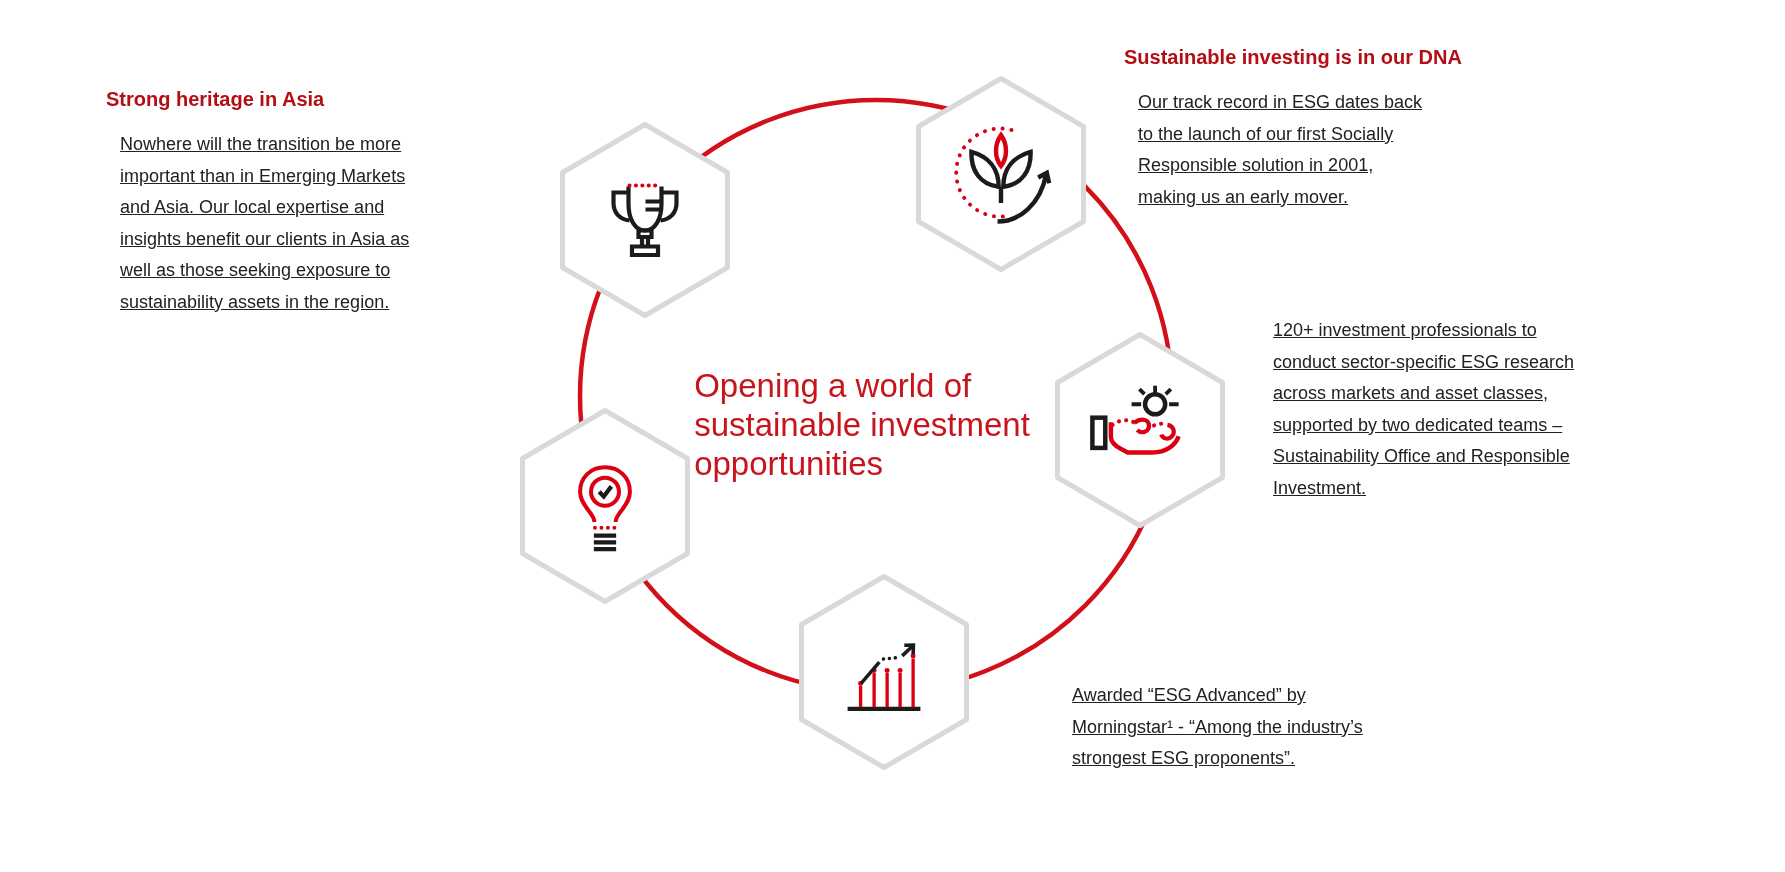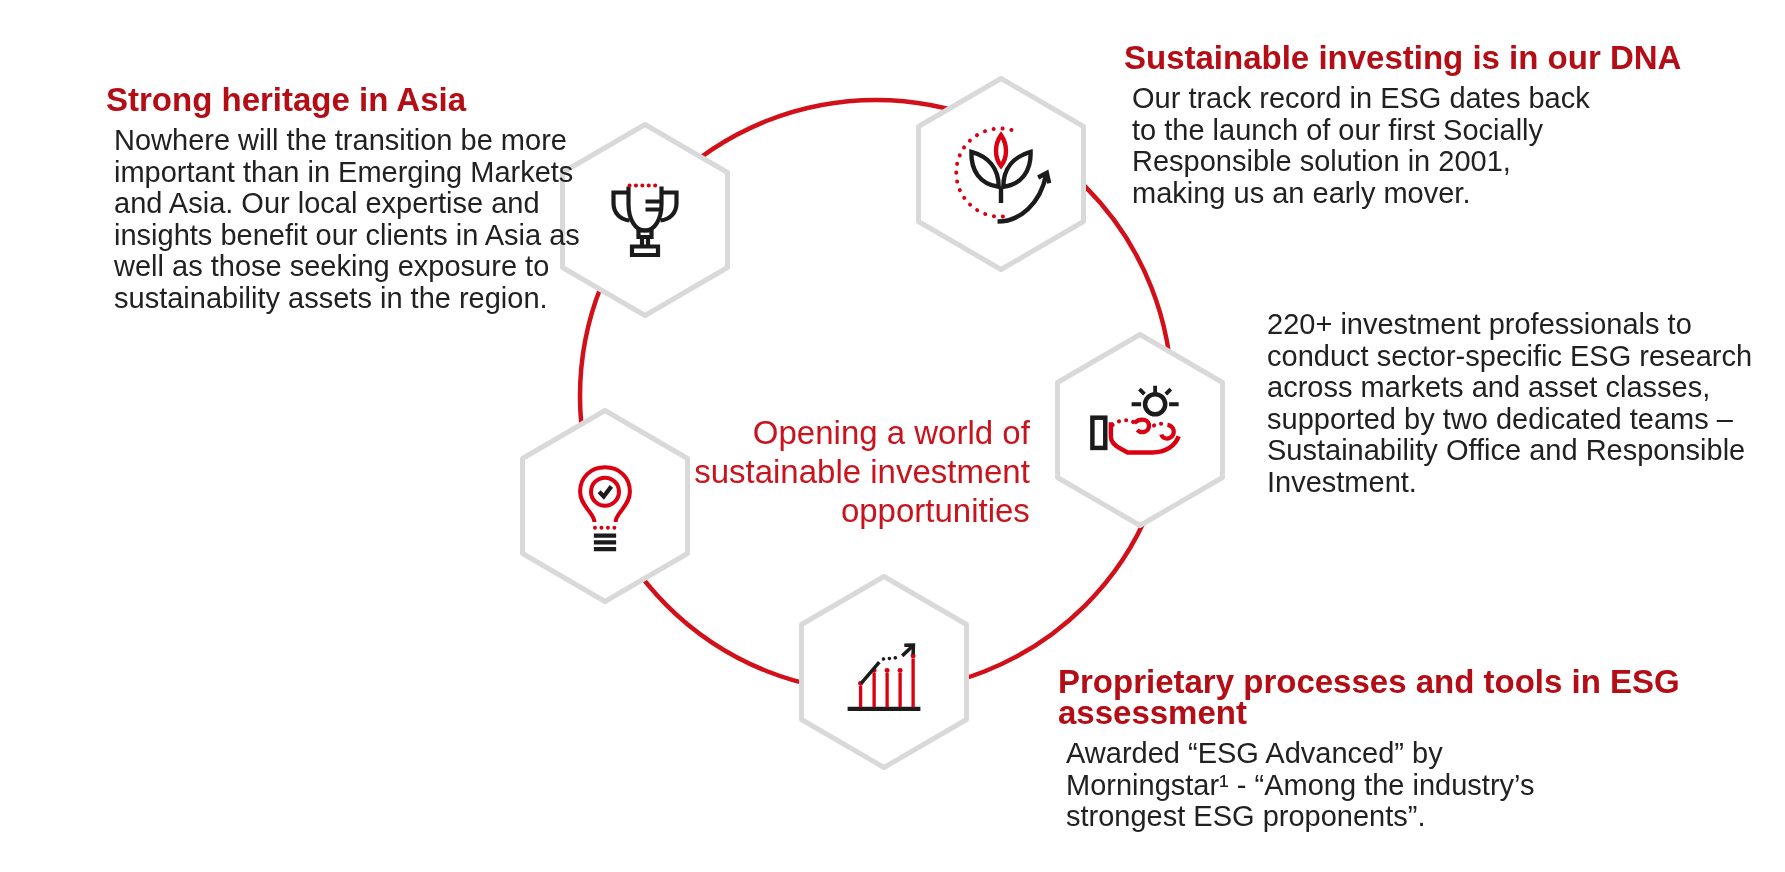--- a/index.html
+++ b/index.html
@@ -16,30 +16,30 @@
   #canvas{
     position:relative;width:1785px;height:872px;background:var(--page-bg);
     font-family:"Liberation Sans",sans-serif;overflow:hidden;
   }
   .ring-svg{position:absolute;left:0;top:0;}
   .hex{position:absolute;width:172px;height:198px;display:flex;align-items:center;justify-content:center;}
   .hex-shape{position:absolute;left:0;top:0;}
   .icon{position:relative;display:block;}
   .section{position:absolute;}
   .section h3{
-    margin:0 0 10px 0;font-size:33px;line-height:31px;font-weight:bold;
+    margin:0 0 10px 0;font-size:20px;line-height:31px;font-weight:bold;
     color:var(--heading-red);white-space:pre;letter-spacing:0;
   }
   .section p{
-    margin:8px;font-size:29px;line-height:31.5px;color:var(--body-ink);white-space:pre;
+    margin:14px;font-size:18px;line-height:31.5px;color:var(--body-ink);white-space:pre;text-decoration:underline;
   }
   .center-title{
     position:absolute;left:862px;top:366px;transform:translateX(-50%);
     font-size:33px;line-height:39px;color:var(--center-red);
-    text-align:right;white-space:pre;margin-top:47px;
+    text-align:left;white-space:pre;
   }
   
   .ink{stroke:var(--icon-black);fill:none;}
   .red{stroke:var(--accent-red);fill:none;}
   .red-fill{fill:var(--accent-red);stroke:none;}
   .dotted{stroke-linecap:round;}
 </style>
 </head>
 <body>
 
@@ -144,31 +144,29 @@
 
   <div class="section" style="left:1124px;top:42px;">
     <h3>Sustainable investing is in our DNA</h3>
     <p>Our track record in ESG dates back
 to the launch of our first Socially
 Responsible solution in 2001,
 making us an early mover.</p>
   </div>
 
   <div class="section" style="left:1259px;top:301px;">
-    <p>220+ investment professionals to
+    <p>120+ investment professionals to
 conduct sector-specific ESG research
 across markets and asset classes,
 supported by two dedicated teams –
 Sustainability Office and Responsible
 Investment.</p>
   </div>
 
   <div class="section" style="left:1058px;top:666px;">
-    <h3>Proprietary processes and tools in ESG
-assessment</h3>
     <p>Awarded “ESG Advanced” by
 Morningstar¹ - “Among the industry’s
 strongest ESG proponents”.</p>
   </div>
 
   <div class="section" style="left:92px;top:412px;">
   </div>
 
 </div>
 

